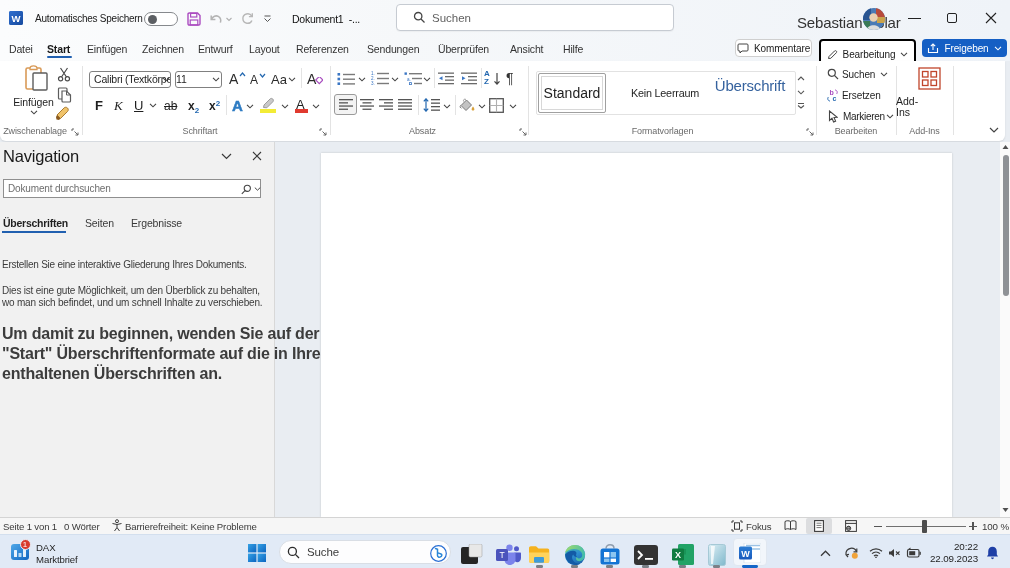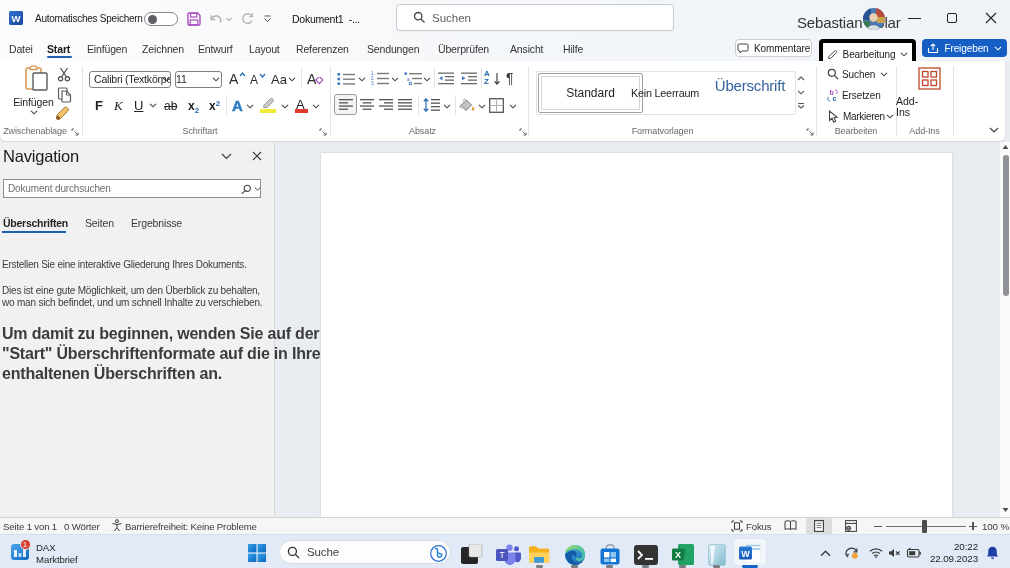--- a/index.html
+++ b/index.html
@@ -102,21 +102,21 @@
 <div class="a" style="left:438px;top:43px;font-size:10.5px;letter-spacing:-0.15px;color:#333;">Überprüfen</div>
 <div class="a" style="left:510px;top:43px;font-size:10.5px;letter-spacing:-0.15px;color:#333;">Ansicht</div>
 <div class="a" style="left:563px;top:43px;font-size:10.5px;letter-spacing:-0.15px;color:#333;">Hilfe</div>
 
 <div class="a ctr" style="left:735px;top:39px;width:77px;height:18px;background:#fff;border:1px solid #cfcfcf;border-radius:4px;gap:5px;">
   <svg width="12" height="11" viewBox="0 0 12 11">
       <path d="M1 2 C1 1.4 1.4 1 2 1 L10 1 C10.6 1 11 1.4 11 2 L11 7 C11 7.6 10.6 8 10 8 L5 8 L3 10 L3 8 L2 8 C1.4 8 1 7.6 1 7 Z" fill="none" stroke="#444" stroke-width="1"></path>
     </svg>
   <span style="font-size:10px;letter-spacing:-0.1px;color:#1a1a1a;">Kommentare</span>
 </div>
-<div class="a ctr" style="left:819px;top:39px;width:97px;height:30px;background:#fff;border:4px solid #000000;border-radius:4px;gap:5px;">
+<div class="a ctr" style="left:819px;top:39px;width:97px;height:30px;background:#fff;border:2px solid #000000;border-radius:4px;gap:5px;">
   <svg width="11" height="11" viewBox="0 0 11 11">
       <path d="M1.5 9.5 L2 7.5 L7.5 2 C8 1.5 8.8 1.5 9.3 2 C9.8 2.5 9.8 3.3 9.3 3.8 L3.8 9.3 Z" fill="none" stroke="#444" stroke-width="1"></path>
     </svg>
   <span style="font-size:10px;letter-spacing:-0.1px;color:#1a1a1a;">Bearbeitung</span>
   <svg width="8" height="5" viewBox="0 0 8 5">
       <path d="M1 0.8 L4 3.8 L7 0.8" fill="none" stroke="#444" stroke-width="1.1"></path>
     </svg>
 </div>
 <div class="a ctr" style="left:922px;top:39px;width:85px;height:18px;background:#155fc4;border-radius:4px;gap:5px;">
   <svg width="12" height="11" viewBox="0 0 12 11">
@@ -343,21 +343,21 @@
 </svg>
 <svg class="a" style="left:509px;top:104px;" width="8" height="5" viewBox="0 0 8 5">
     <path d="M1 0.8 L4 3.8 L7 0.8" fill="none" stroke="#444" stroke-width="1.1"></path>
   </svg>
 <div class="glabel" style="left:370px;top:126px;width:105px;">Absatz</div>
 <svg class="a" style="left:519px;top:127.5px;" width="8" height="8" viewBox="0 0 8 8">
     <path d="M1 1 L1 3 M1 1 L3 1 M7 7 L7 4.5 M7 7 L4.5 7 M3.5 3.5 L7 7" stroke="#666" stroke-width="1" fill="none"></path>
   </svg>
 
 <div class="a" style="left:536px;top:71px;width:260px;height:44px;background:#fff;border:1px solid #e2e2e2;border-radius:2px;"></div>
-<div class="a ctr" style="left:538px;top:73px;width:105px;height:40px;background:#fff;border:1px solid #a0a0a0;border-radius:2px;box-shadow:inset 0 0 0 2px #fff, inset 0 0 0 3px #d8d8d8;font-size:12px;color:#1f1f1f;">Standard</div>
+<div class="a ctr" style="left:538px;top:73px;width:68px;height:40px;background:#fff;border:1px solid #a0a0a0;border-radius:2px;box-shadow:inset 0 0 0 2px #fff, inset 0 0 0 3px #d8d8d8;font-size:14px;color:#1f1f1f;">Standard</div>
 <div class="a ctr" style="left:624px;top:73px;width:82px;height:40px;font-size:10.8px;letter-spacing:-0.2px;color:#1f1f1f;">Kein Leerraum</div>
 <div class="a ctr" style="left:708px;top:73px;width:84px;height:24px;font-size:15px;letter-spacing:-0.2px;color:#35629e;">Überschrift</div>
 <svg class="a" style="left:797px;top:76px;" width="8" height="5" viewBox="0 0 8 5">
     <path d="M1 4 L4 1 L7 4" fill="none" stroke="#555" stroke-width="1.1"></path>
   </svg>
 <svg class="a" style="left:797px;top:90px;" width="8" height="5" viewBox="0 0 8 5">
     <path d="M1 0.8 L4 3.8 L7 0.8" fill="none" stroke="#555" stroke-width="1.1"></path>
   </svg>
 <svg class="a" style="left:797px;top:103px;" width="8" height="8" viewBox="0 0 8 8">
     <path d="M1 0.5 L7 0.5" stroke="#555" stroke-width="1"></path>

